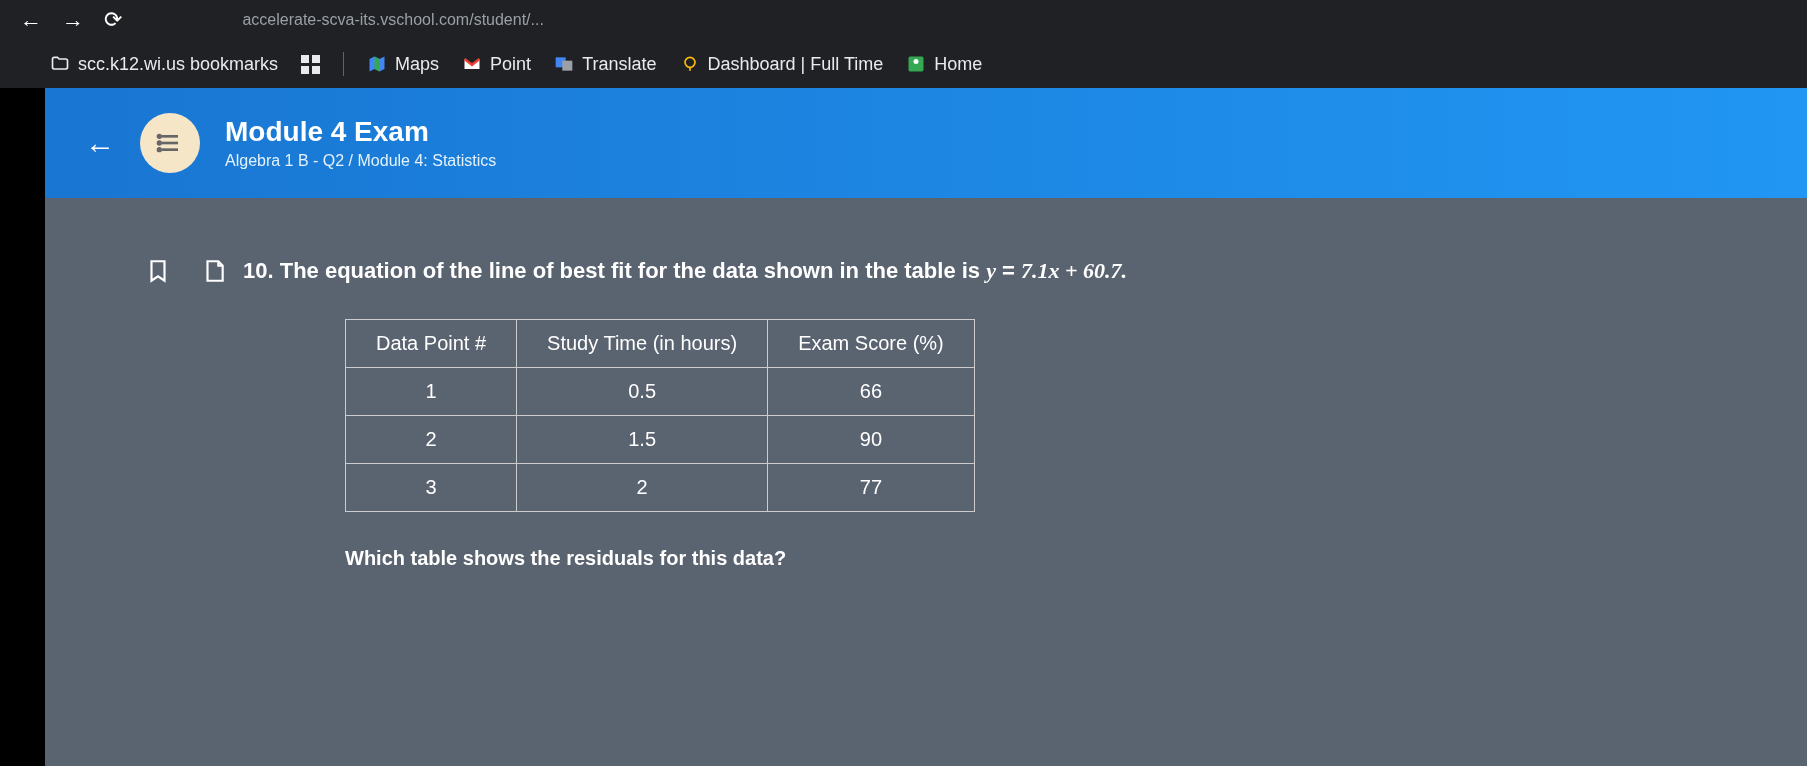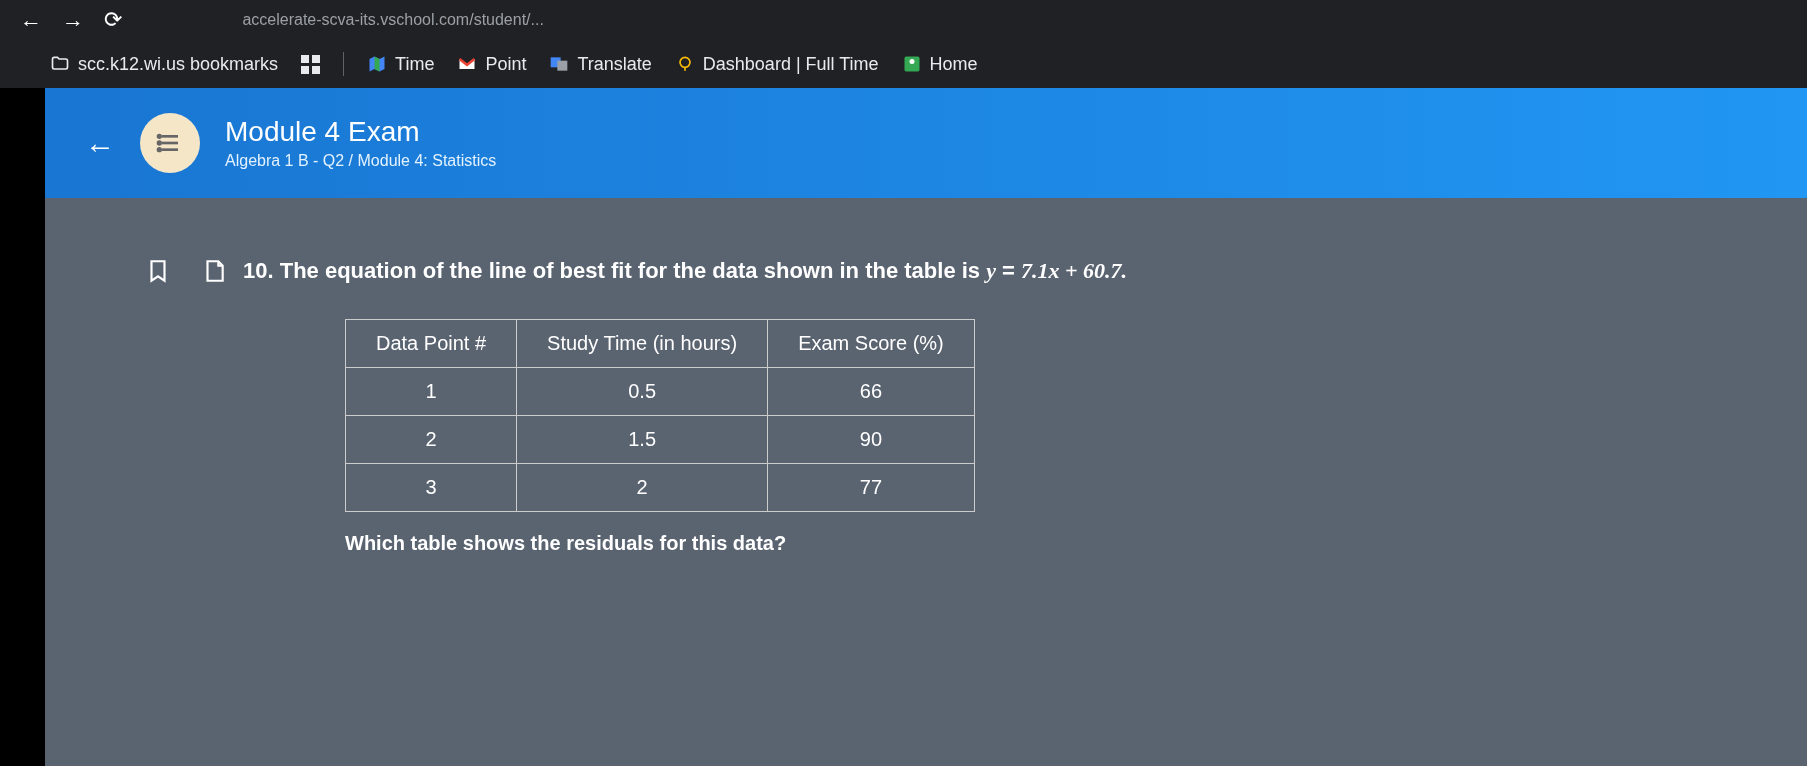--- a/index.html
+++ b/index.html
@@ -95,21 +95,21 @@
 .avatar-circle svg {
   width: 32px;
   height: 32px;
   stroke: #666;
   fill: none;
   stroke-width: 2;
 }
 .header-titles h1 {
   color: #fff;
   font-size: 28px;
-  font-weight: normal;
+  font-weight: bold;
   margin-bottom: 4px;
 }
 .header-titles h2 {
   color: #e3f2fd;
   font-size: 16px;
   font-weight: normal;
 }
 .content-area {
   background: #5a6370;
   padding: 60px 60px 40px 100px;
@@ -153,21 +153,21 @@
 .data-table th {
   font-weight: normal;
 }
 .data-table td {
   font-weight: normal;
 }
 .followup-text {
   color: #fff;
   font-size: 20px;
   font-weight: bold;
-  margin: 20px 0 0 200px;
+  margin: 35px 0 0 200px;
 }
 .black-left {
   position: absolute;
   left: 0;
   top: 88px;
   width: 45px;
   height: 678px;
   background: #000;
 }
 </style>
@@ -197,21 +197,21 @@
       <span></span>
   </div>
   <div class="separator"></div>
   <div class="bookmark">
     <span class="bookmark-icon">
       <svg viewBox="0 0 24 24" width="20" height="20">
           <polygon points="3,6 9,3 15,6 21,3 21,18 15,21 9,18 3,21" fill="#4285f4"></polygon>
           <polygon points="9,3 15,6 15,21 9,18" fill="#34a853"></polygon>
         </svg>
     </span>
-    <span>Time</span>
+    <span>Maps</span>
   </div>
   <div class="bookmark">
     <span class="bookmark-icon">
       <svg viewBox="0 0 24 24" width="20" height="20">
           <path d="M3 6l9 7 9-7v12H3z" fill="#fff"></path>
           <path d="M3 6l9 7 9-7" fill="none" stroke="#ea4335" stroke-width="3"></path>
         </svg>
     </span>
     <span>Point</span>
   </div>

